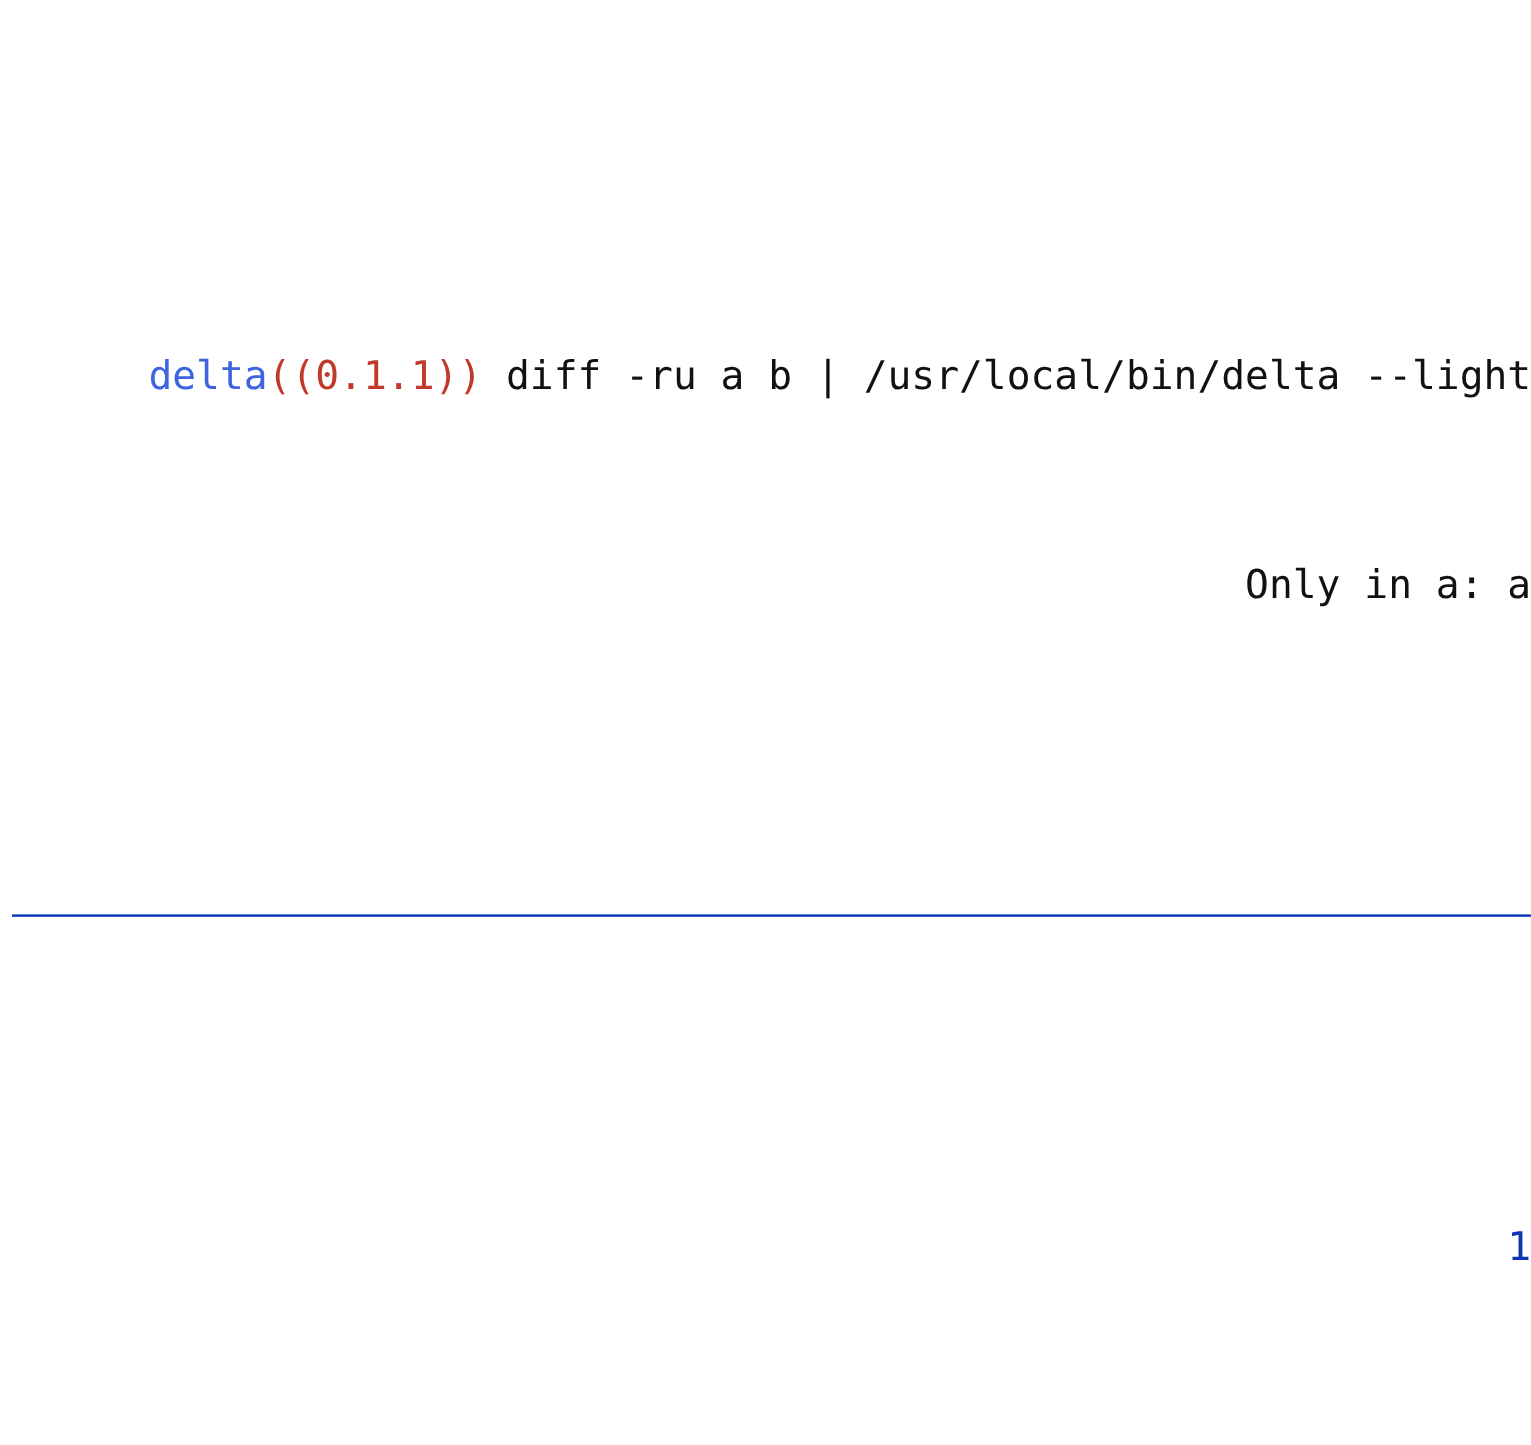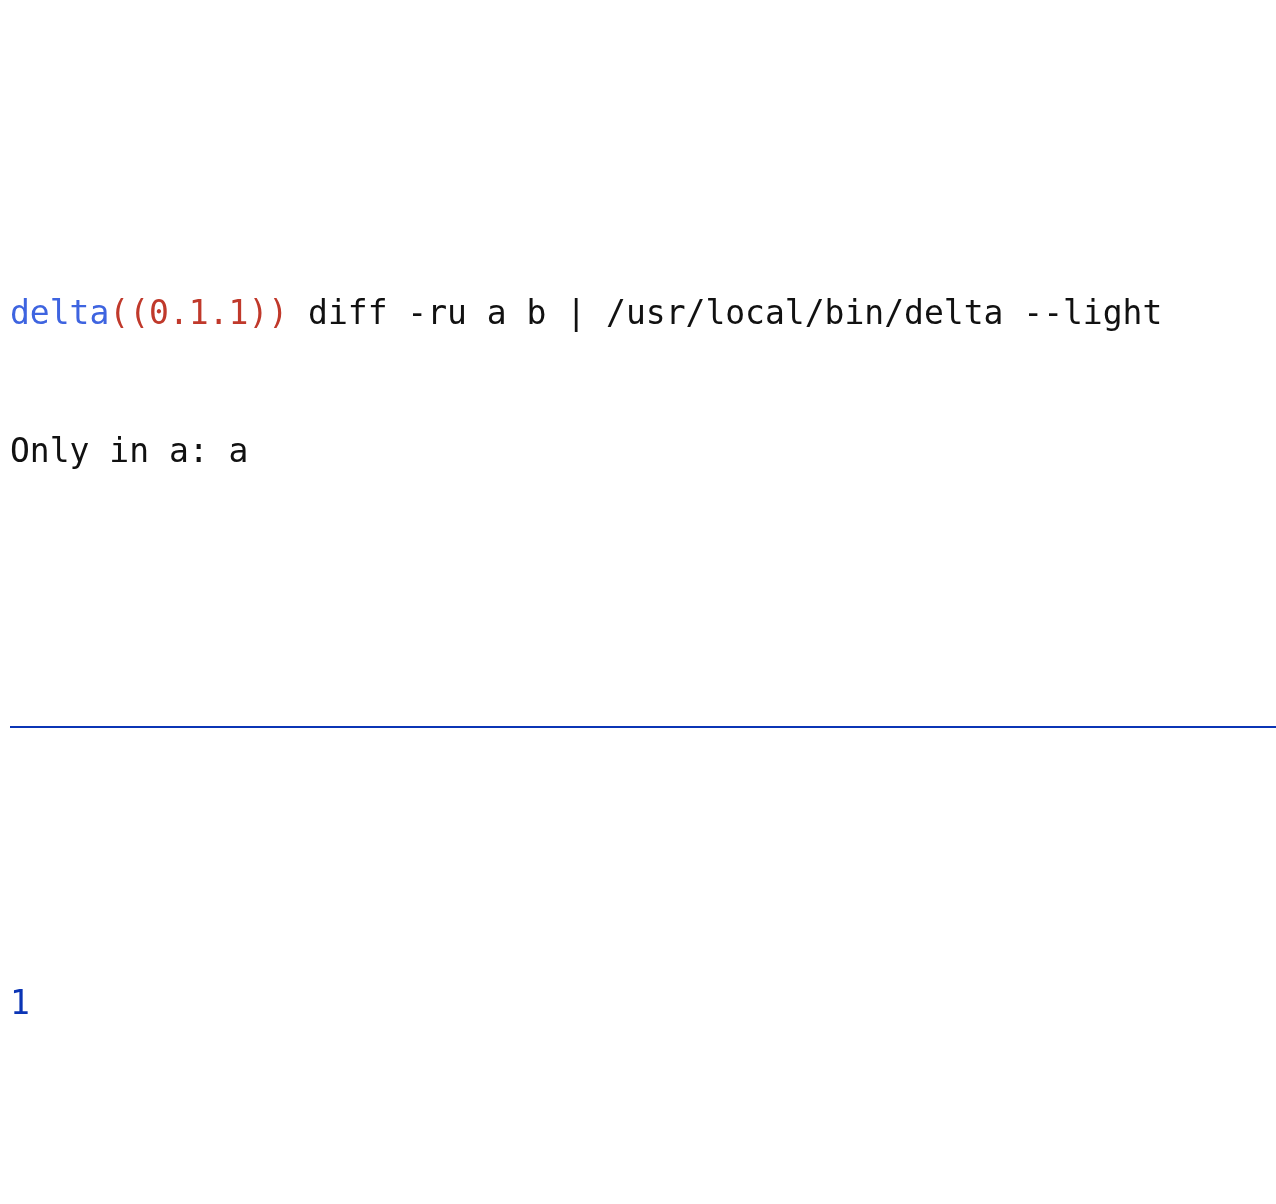--- a/index.html
+++ b/index.html
@@ -6,26 +6,26 @@
   body { width: 1276px; height: 1204px; overflow: hidden; }
   .term {
     position: relative;
     padding: 14px 0 0 10px;
     font-family: "DejaVu Sans Mono", "Liberation Mono", monospace;
     font-size: 33px;
     line-height: 46px;
     color: #111111;
     white-space: pre;
   }
-  .line { height: 46px; display: block; }
+  .line { height: 46px; display: block; text-align: right; }
   .blank { height: 46px; }
   .prompt-name { color: #3e64e0; }
   .prompt-ver { color: #c0392b; }
   .cmd { color: #111111; }
-  .plain { color: #111111; }
+  .plain { color: #111111; margin-top: 36px; }
   .header { color: #0b35b5; }
   .hunk { color: #0b35b5; }
   .rule {
     height: 0;
     border-top: 2px solid #0b35b5;
     margin: 22px 0 22px 0;
     width: 1266px;
   }
   .block { display: block; }
 </style>

